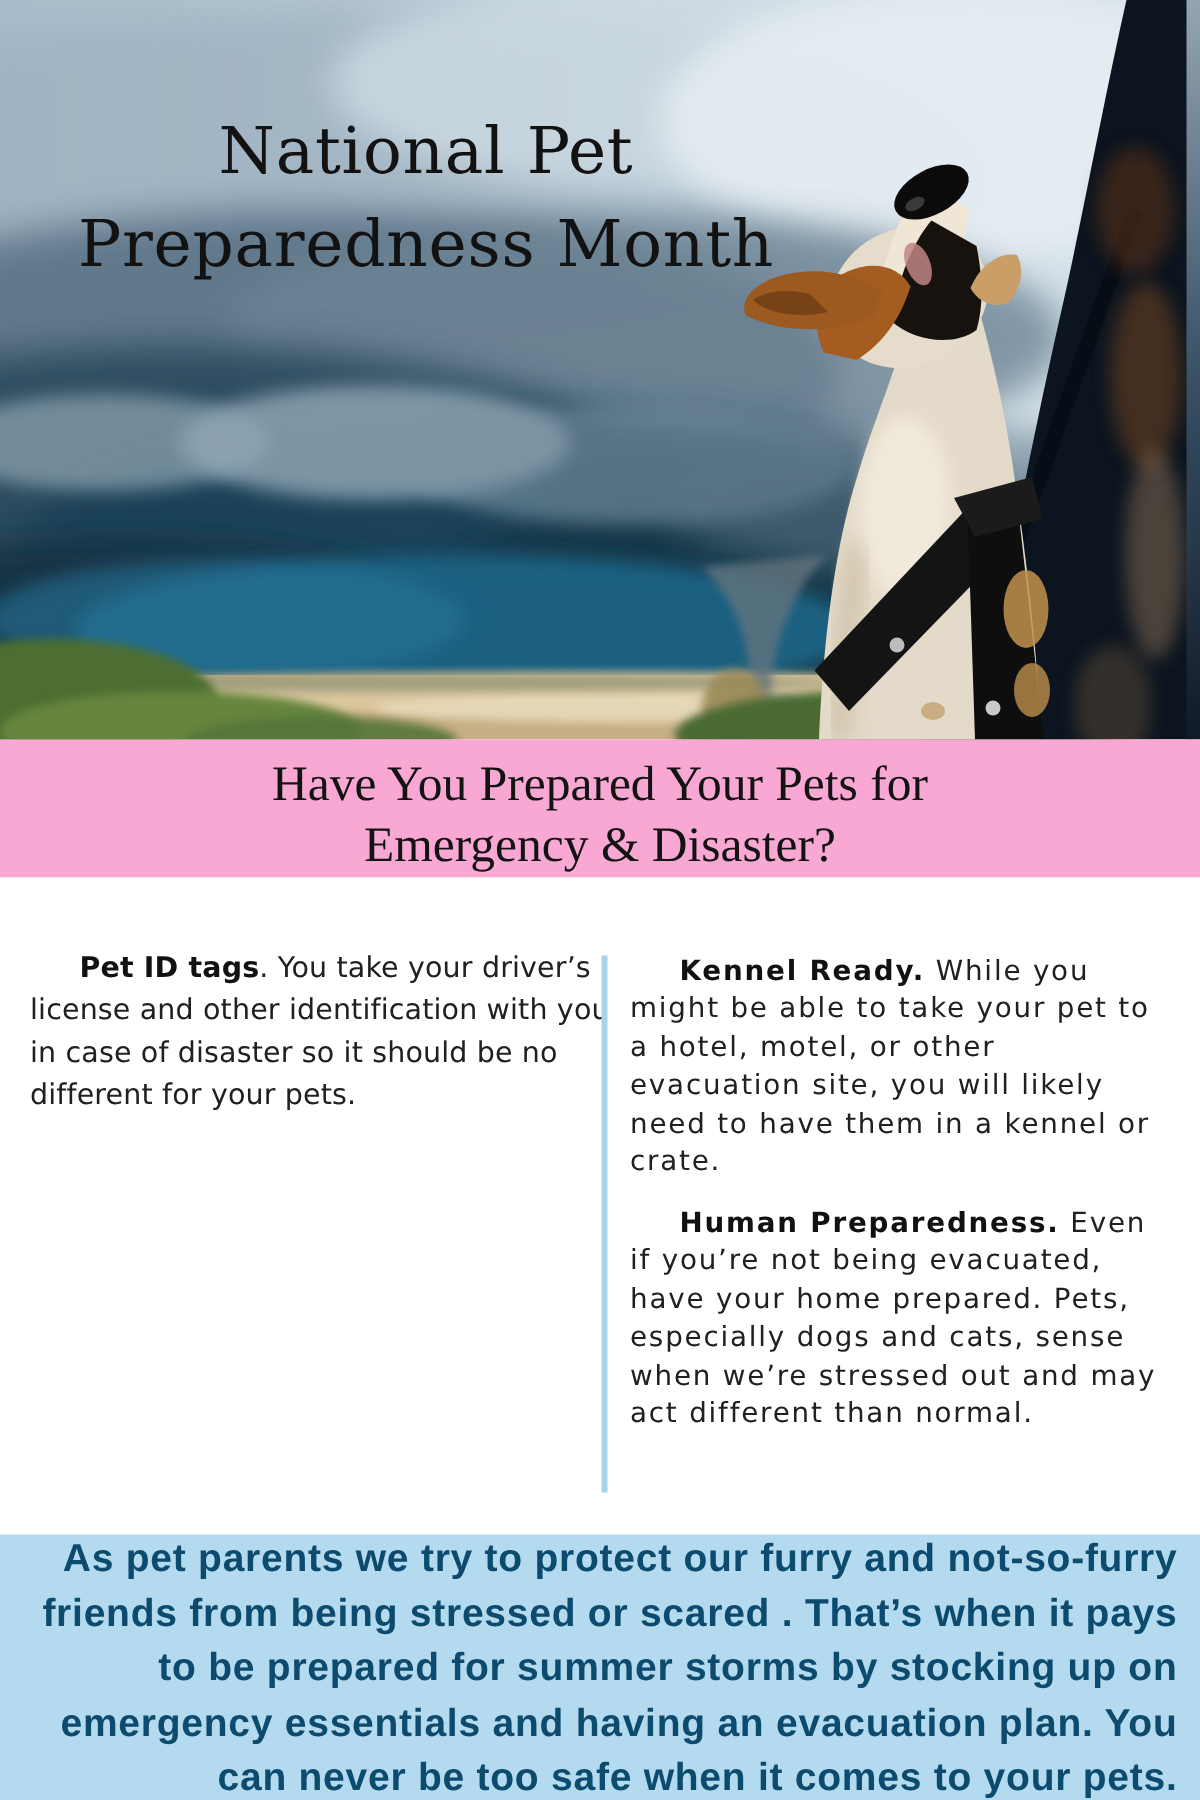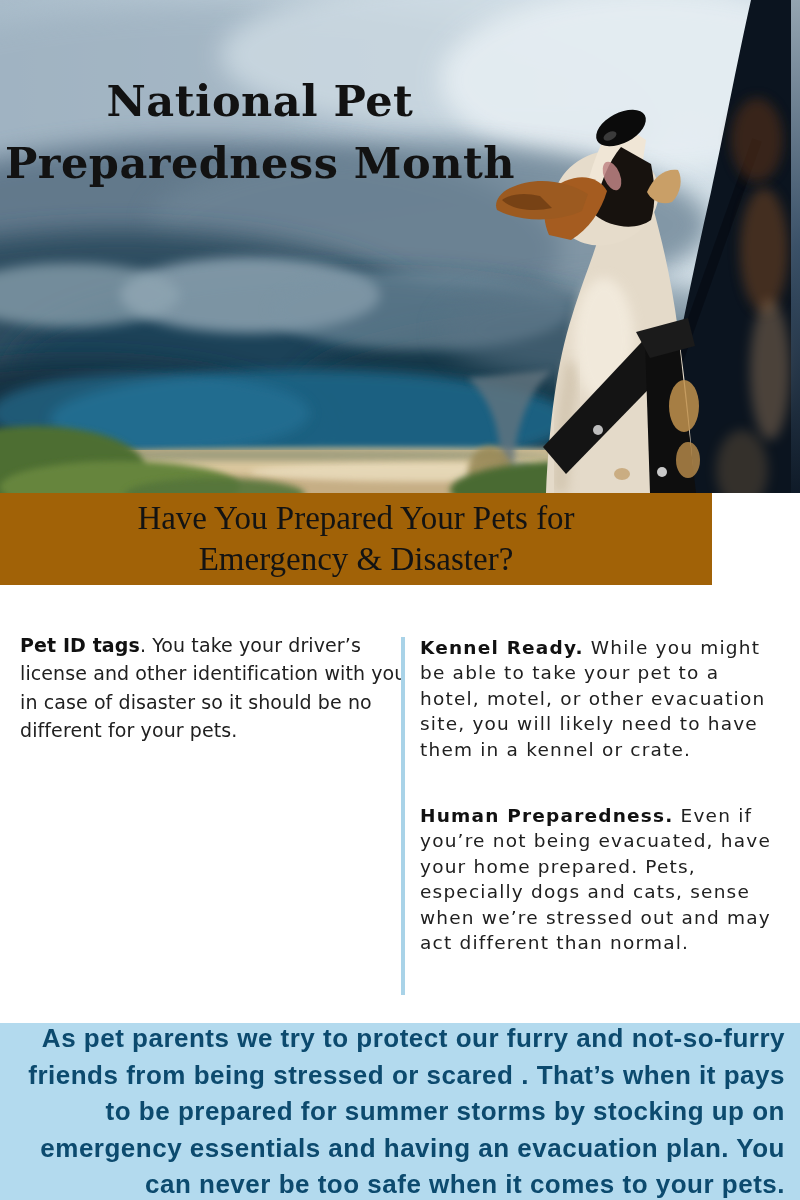--- a/index.html
+++ b/index.html
@@ -3,33 +3,33 @@
 <meta charset="utf-8">
 <style>
   html,body{margin:0;padding:0;background:#ffffff;}
   .poster{position:relative;width:800px;height:1200px;margin:0 auto;background:#ffffff;overflow:hidden;
           font-family:"DejaVu Sans",sans-serif;color:#1f1f1f;}
 
   
   .photo{position:absolute;left:0;top:0;width:800px;height:493px;overflow:hidden;}
   .photo svg{display:block;}
   .title{position:absolute;left:0;top:70px;width:520px;text-align:center;
-         font-family:"DejaVu Serif",serif;font-weight:bold;font-size:43px;line-height:62px;
-         color:#121212;letter-spacing:.5px;}
+         font-family:"DejaVu Serif",serif;font-weight:normal;font-size:43px;line-height:62px;
+         color:#121212;letter-spacing:.5px;padding-left:24px;}
 
   
-  .banner-q{position:absolute;left:0;top:493px;width:712px;height:92px;background:#a16207;
-            display:flex;align-items:center;justify-content:center;}
+  .banner-q{position:absolute;left:0;top:493px;width:800px;height:92px;background:#f9a8d4;
+            display:flex;align-items:flex-end;justify-content:center;}
   .banner-q .q{max-width:520px;text-align:center;font-family:"Liberation Serif","DejaVu Serif",serif;
                font-size:33px;line-height:41px;color:#131313;}
 
   
   .tips{position:absolute;left:0;top:585px;width:800px;height:438px;background:#ffffff;}
   .tip{position:absolute;margin:0;color:#202020;}
-  .tip b{color:#111111;}
+  .tip b{color:#111111;margin-left:33px;}
   .tip.l{left:20px;width:392px;font-size:19px;line-height:28.4px;letter-spacing:.1px;}
   .tip.r{left:420px;width:354px;font-size:18.5px;line-height:25.4px;letter-spacing:1.2px;}
   .tip.l1{top:46px;}
   .tip.l2{top:216px;}
   .tip.r1{top:50px;}
   .tip.r2{top:218px;}
   .divider{position:absolute;left:401px;top:52px;width:4px;height:358px;background:#a9d3e8;}
 
   
   .banner-f{position:absolute;left:0;top:1023px;width:800px;height:177px;background:#b3daee;

